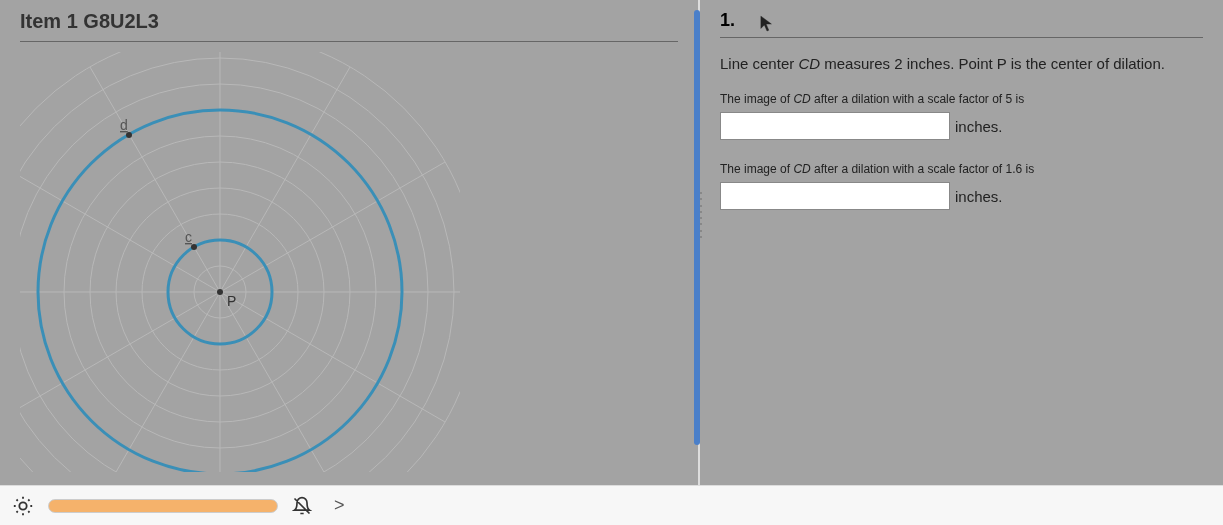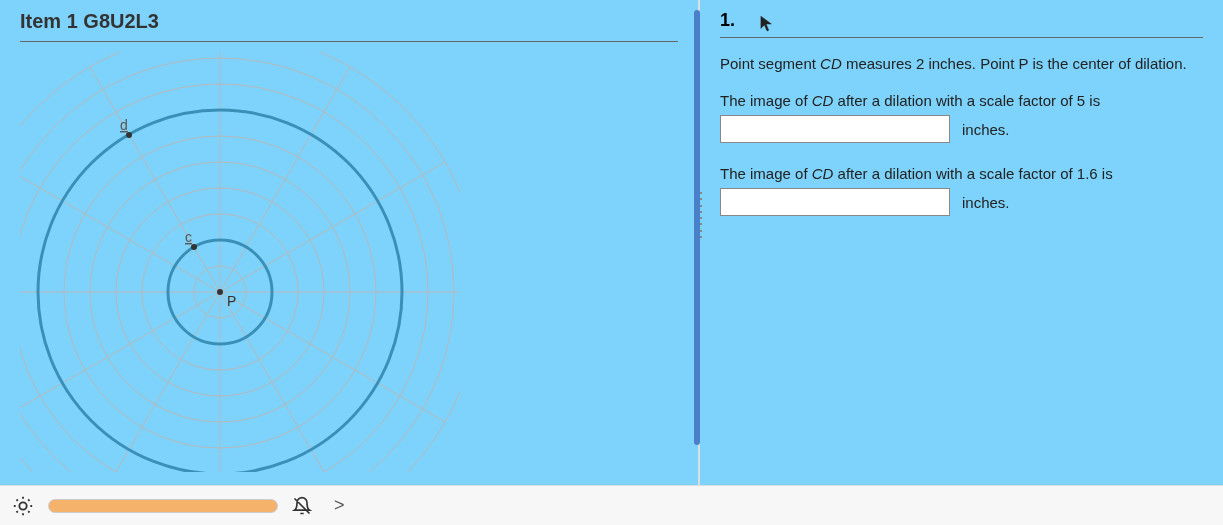--- a/index.html
+++ b/index.html
@@ -8,21 +8,21 @@
       width: 1223px;
       height: 525px;
       background: #f5f5f5;
       display: flex;
       flex-direction: column;
       overflow: hidden;
     }
     .main-container {
       display: flex;
       flex: 1;
-      background: #7dd3fc;
+      background: #a3a3a3;
     }
     .left-panel {
       width: 700px;
       padding: 10px 20px;
       position: relative;
       border-right: 2px solid #ddd;
     }
     .right-panel {
       flex: 1;
       padding: 10px 20px;
@@ -56,28 +56,28 @@
       font-size: 15px;
       color: #222;
       line-height: 1.6;
       margin-bottom: 16px;
     }
     .question-text em { font-style: italic; }
     .answer-block {
       margin-bottom: 22px;
     }
     .answer-prompt {
-      font-size: 15px;
+      font-size: 12px;
       color: #222;
       margin-bottom: 6px;
     }
     .answer-row {
       display: flex;
       align-items: center;
-      gap: 12px;
+      gap: 5px;
     }
     .answer-input {
       width: 230px;
       height: 28px;
       border: 1px solid #888;
       background: #fff;
       padding: 2px 6px;
       font-size: 14px;
     }
     .unit-label {
@@ -209,21 +209,21 @@
     </div>
 
     <div class="question-number">
       <span>1.</span>
       <svg class="cursor-icon" viewBox="0 0 16 20">
         <path d="M1 1 L1 15 L5 11 L8 18 L10 17 L7 10 L13 10 Z" fill="#222" stroke="#222" stroke-width="0.5"></path>
       </svg>
     </div>
 
     <div class="question-text">
-      <span>Point segment </span><em>CD</em><span> measures 2 inches. Point P is the center of dilation.</span>
+      <span>Line center </span><em>CD</em><span> measures 2 inches. Point P is the center of dilation.</span>
     </div>
 
     <div class="answer-block">
       <div class="answer-prompt">
         <span>The image of </span><em>CD</em><span> after a dilation with a scale factor of 5 is</span>
       </div>
       <div class="answer-row">
         <input class="answer-input" type="text" style="">
         <span class="unit-label">inches.</span>
       </div>

